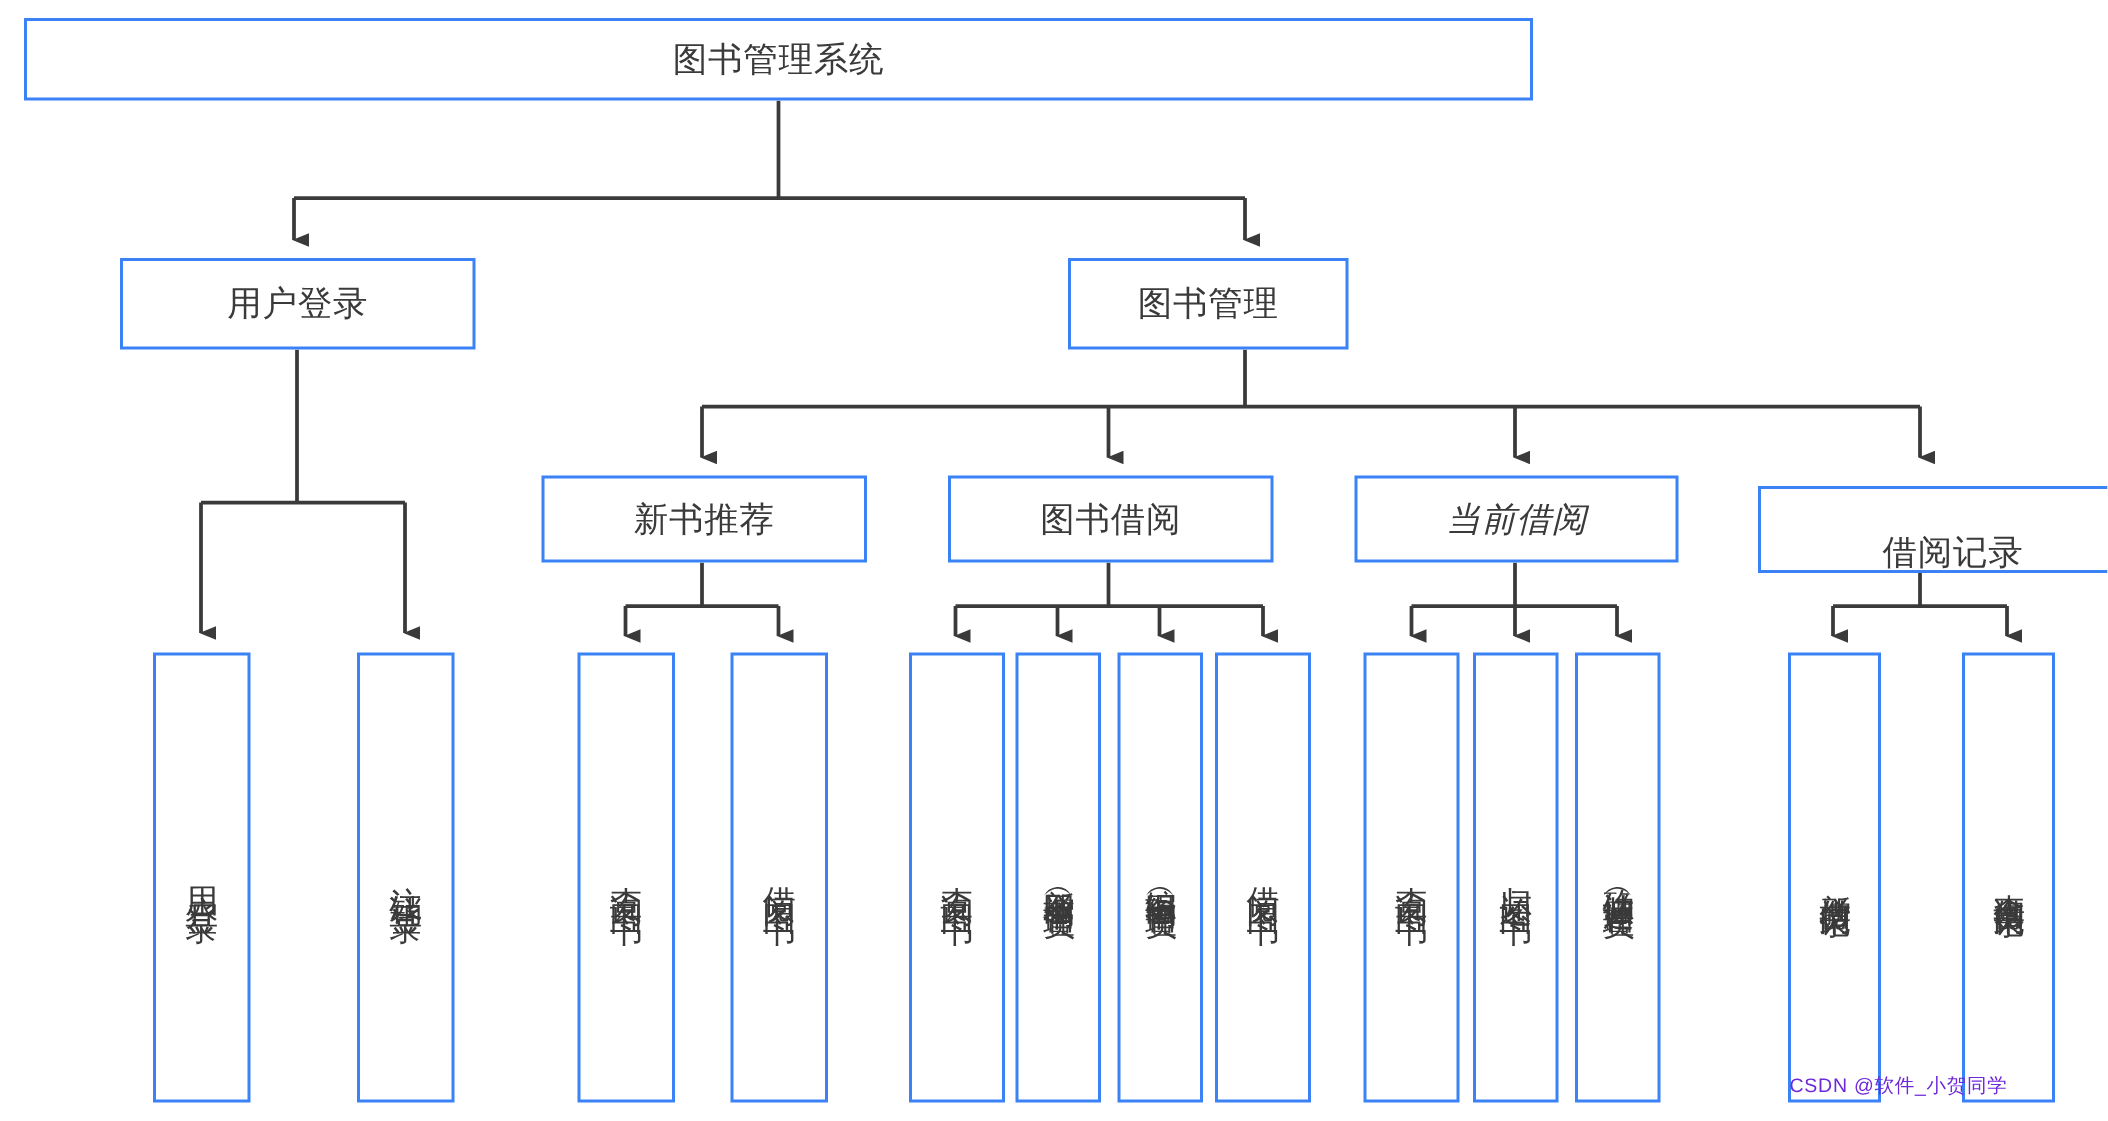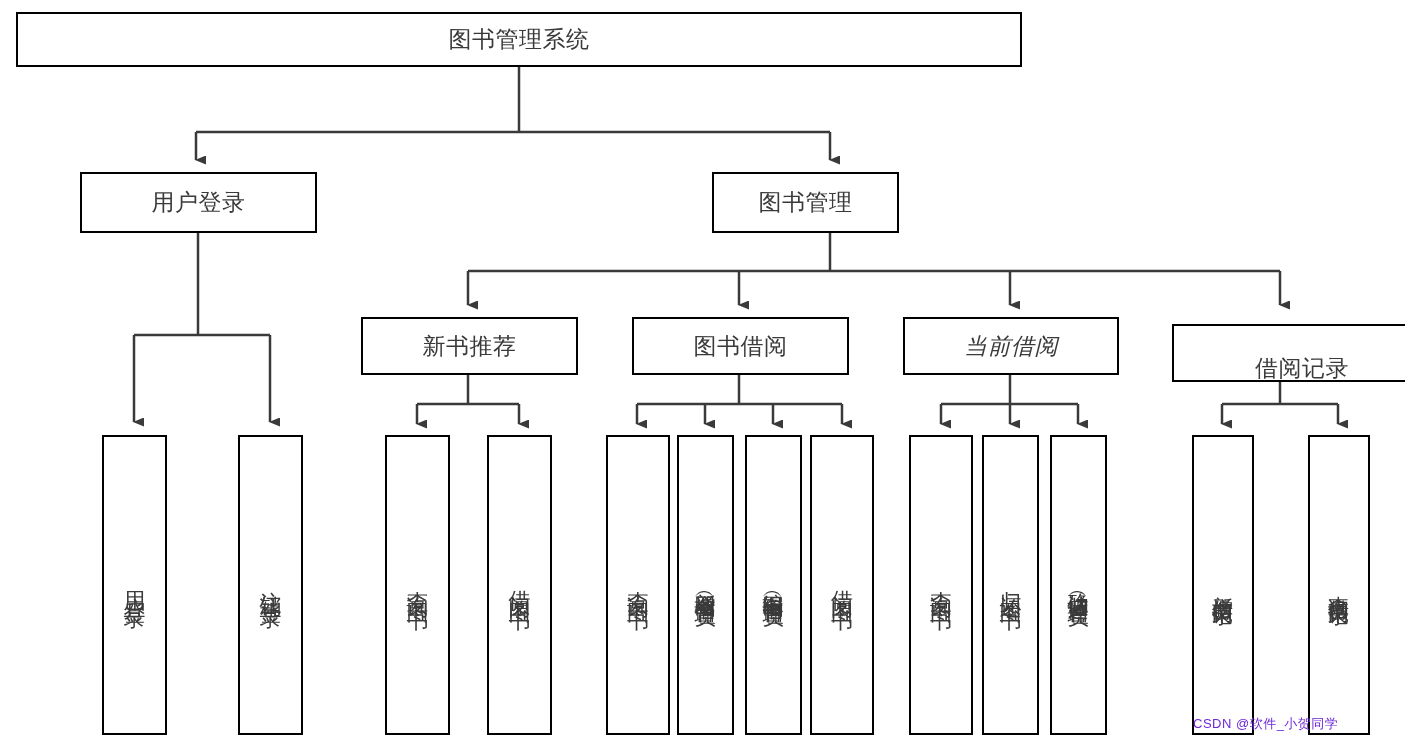--- a/index.html
+++ b/index.html
@@ -20,21 +20,21 @@
   #diagram-svg {
     position: absolute;
     left: 0;
     top: 0;
     width: 1405px;
     height: 747px;
   }
   .node {
     position: absolute;
     box-sizing: border-box;
-    border: 2px solid #000000;
+    border: 2px solid #3b82f6;
     background: #ffffff;
     display: flex;
     align-items: center;
     justify-content: center;
     overflow: hidden;
   }
   .node-label {
     color: #3a3a3a;
     text-align: center;
     line-height: 1.0;

